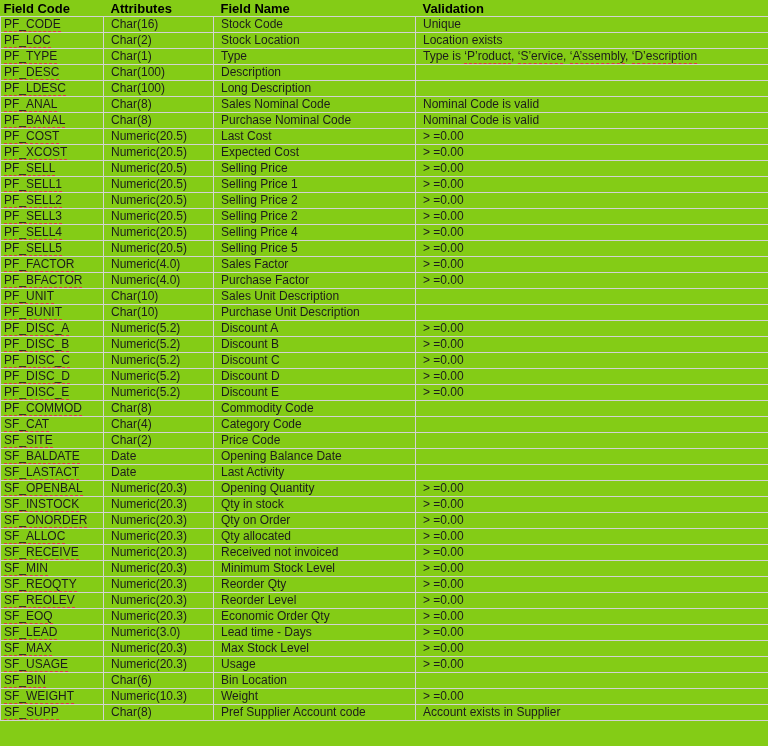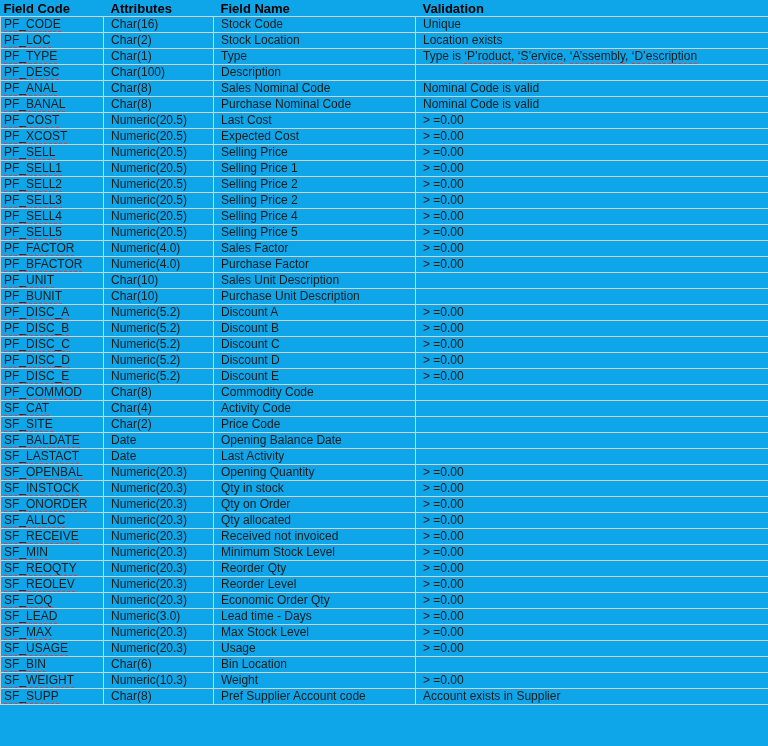--- a/index.html
+++ b/index.html
@@ -5,21 +5,21 @@
   html, body {
     margin: 0;
     padding: 0;
     background: #ffffff;
   }
   #screen {
     position: relative;
     width: 768px;
     height: 746px;
     overflow: hidden;
-    background: #0ea5e9;
+    background: #84cc16;
     font-family: "Liberation Sans", sans-serif;
   }
   table {
     border-collapse: collapse;
     table-layout: fixed;
     width: 768px;
   }
   col.c1 { width: 103px; }
   col.c2 { width: 110px; }
   col.c3 { width: 202px; }
@@ -90,20 +90,26 @@
           <td><span>Type</span></td>
           <td><span>Type is </span><span class="sq">‘P’roduct</span><span>, </span><span class="sq">‘S’ervice</span><span>, </span><span class="sq">‘A’ssembly</span><span>, </span><span class="sq">‘D’escription</span></td>
         </tr>
         <tr>
           <td><span class="sq">PF_DESC</span></td>
           <td><span>Char(100)</span></td>
           <td><span>Description</span></td>
           <td><span></span></td>
         </tr>
         <tr>
+          <td><span class="sq">PF_LDESC</span></td>
+          <td><span>Char(100)</span></td>
+          <td><span>Long Description</span></td>
+          <td><span></span></td>
+        </tr>
+        <tr>
           <td><span class="sq">PF_ANAL</span></td>
           <td><span>Char(8)</span></td>
           <td><span>Sales Nominal Code</span></td>
           <td><span>Nominal Code is valid</span></td>
         </tr>
         <tr>
           <td><span class="sq">PF_BANAL</span></td>
           <td><span>Char(8)</span></td>
           <td><span>Purchase Nominal Code</span></td>
           <td><span>Nominal Code is valid</span></td>
@@ -212,21 +218,21 @@
         </tr>
         <tr>
           <td><span class="sq">PF_COMMOD</span></td>
           <td><span>Char(8)</span></td>
           <td><span>Commodity Code</span></td>
           <td><span></span></td>
         </tr>
         <tr>
           <td><span class="sq">SF_CAT</span></td>
           <td><span>Char(4)</span></td>
-          <td><span>Activity Code</span></td>
+          <td><span>Category Code</span></td>
           <td><span></span></td>
         </tr>
         <tr>
           <td><span class="sq">SF_SITE</span></td>
           <td><span>Char(2)</span></td>
           <td><span>Price Code</span></td>
           <td><span></span></td>
         </tr>
         <tr>
           <td><span class="sq">SF_BALDATE</span></td>

